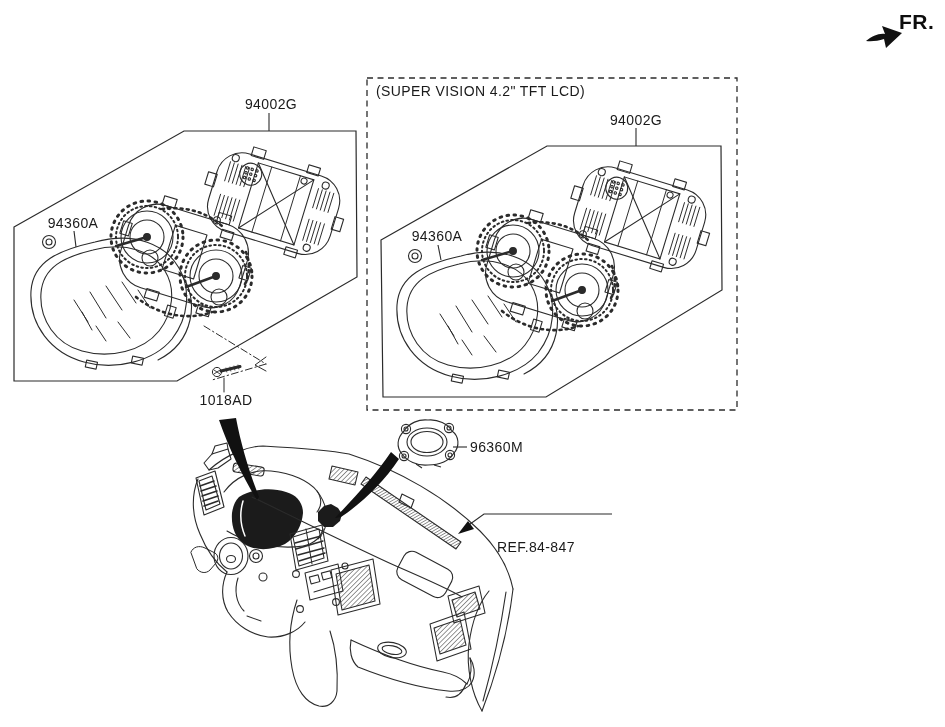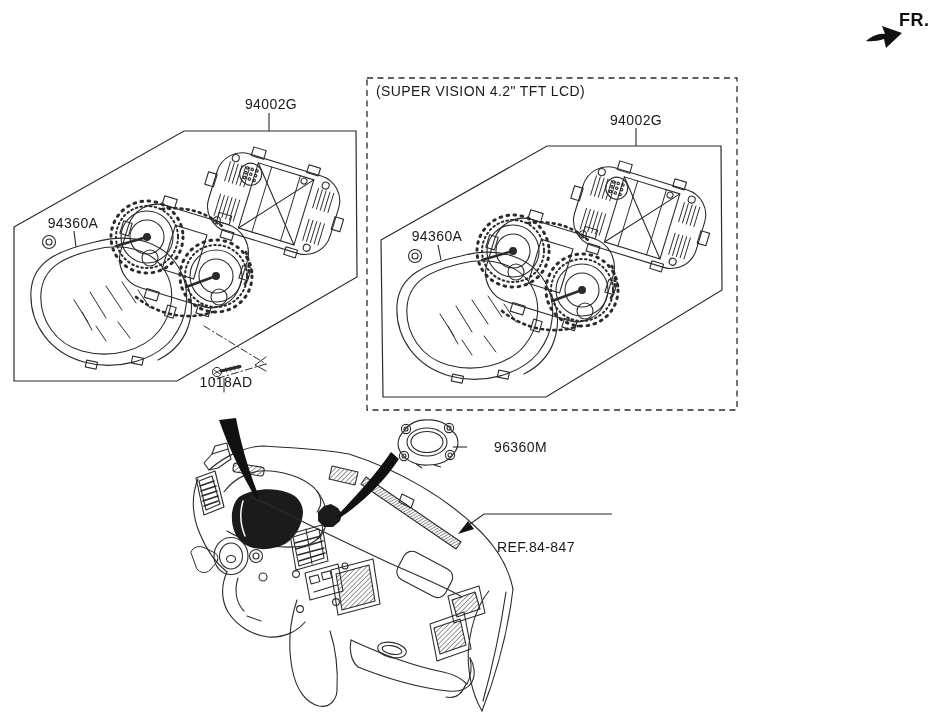--- a/index.html
+++ b/index.html
@@ -2,21 +2,21 @@
 <html><head>
 <meta charset="utf-8">
 <style>
   html,body{margin:0;padding:0;background:#ffffff;}
   #stage{position:relative;width:945px;height:727px;background:#ffffff;overflow:hidden;
          font-family:"Liberation Sans",sans-serif;}
   #art{position:absolute;left:0;top:0;}
   .lbl{position:absolute;font:14px "Liberation Sans",sans-serif;color:#1a1a1a;
        white-space:nowrap;letter-spacing:0.4px;line-height:1;}
   .lbl.center{transform:translateX(-50%);}
-  .lbl.fr{font-size:18px;font-weight:bold;letter-spacing:0.5px;color:#0d0d0d;}
+  .lbl.fr{font-size:21px;font-weight:bold;letter-spacing:0.5px;color:#0d0d0d;}
 </style>
 </head>
 <body>
 
 <div id="stage">
 
 <svg id="art" width="945" height="727" viewBox="0 0 945 727">
   <defs>
     <pattern id="hatchA" patternUnits="userSpaceOnUse" width="3.4" height="3.4" patternTransform="rotate(45)">
       <line x1="0" y1="0" x2="0" y2="3.4" stroke="#2b2b2b" stroke-width="1"></line>
@@ -220,25 +220,25 @@
   <path d="M219,420 L236,418 C241,445 250,474 259,497 L257,500 C243,477 229,449 219,420 Z" fill="#111" stroke="none"></path>
   <path d="M391,452 L399,459 C383,483 362,503 341,517 L335,518 C354,498 374,477 391,452 Z" fill="#111" stroke="none"></path>
 </svg>
 
 <div class="lbl fr" style="left:899px;top:11px;">FR.</div>
 
 <div class="lbl center" style="left:271px;top:97px;">94002G</div>
 
 <div class="lbl center" style="left:73px;top:216px;">94360A</div>
 
-<div class="lbl center" style="left:226px;top:375px;">1018AD</div>
+<div class="lbl center" style="left:226px;top:393px;">1018AD</div>
 
 <div class="lbl" style="left:376px;top:84px;">(SUPER VISION 4.2" TFT LCD)</div>
 
 <div class="lbl center" style="left:636px;top:113px;">94002G</div>
 
 <div class="lbl center" style="left:437px;top:229px;">94360A</div>
 
-<div class="lbl" style="left:470px;top:440px;margin-left:24px;">96360M</div>
+<div class="lbl" style="left:470px;top:440px;">96360M</div>
 
 <div class="lbl" style="left:497px;top:498px;margin-top:42px;">REF.84-847</div>
 
 </div>
 
 </body></html>

